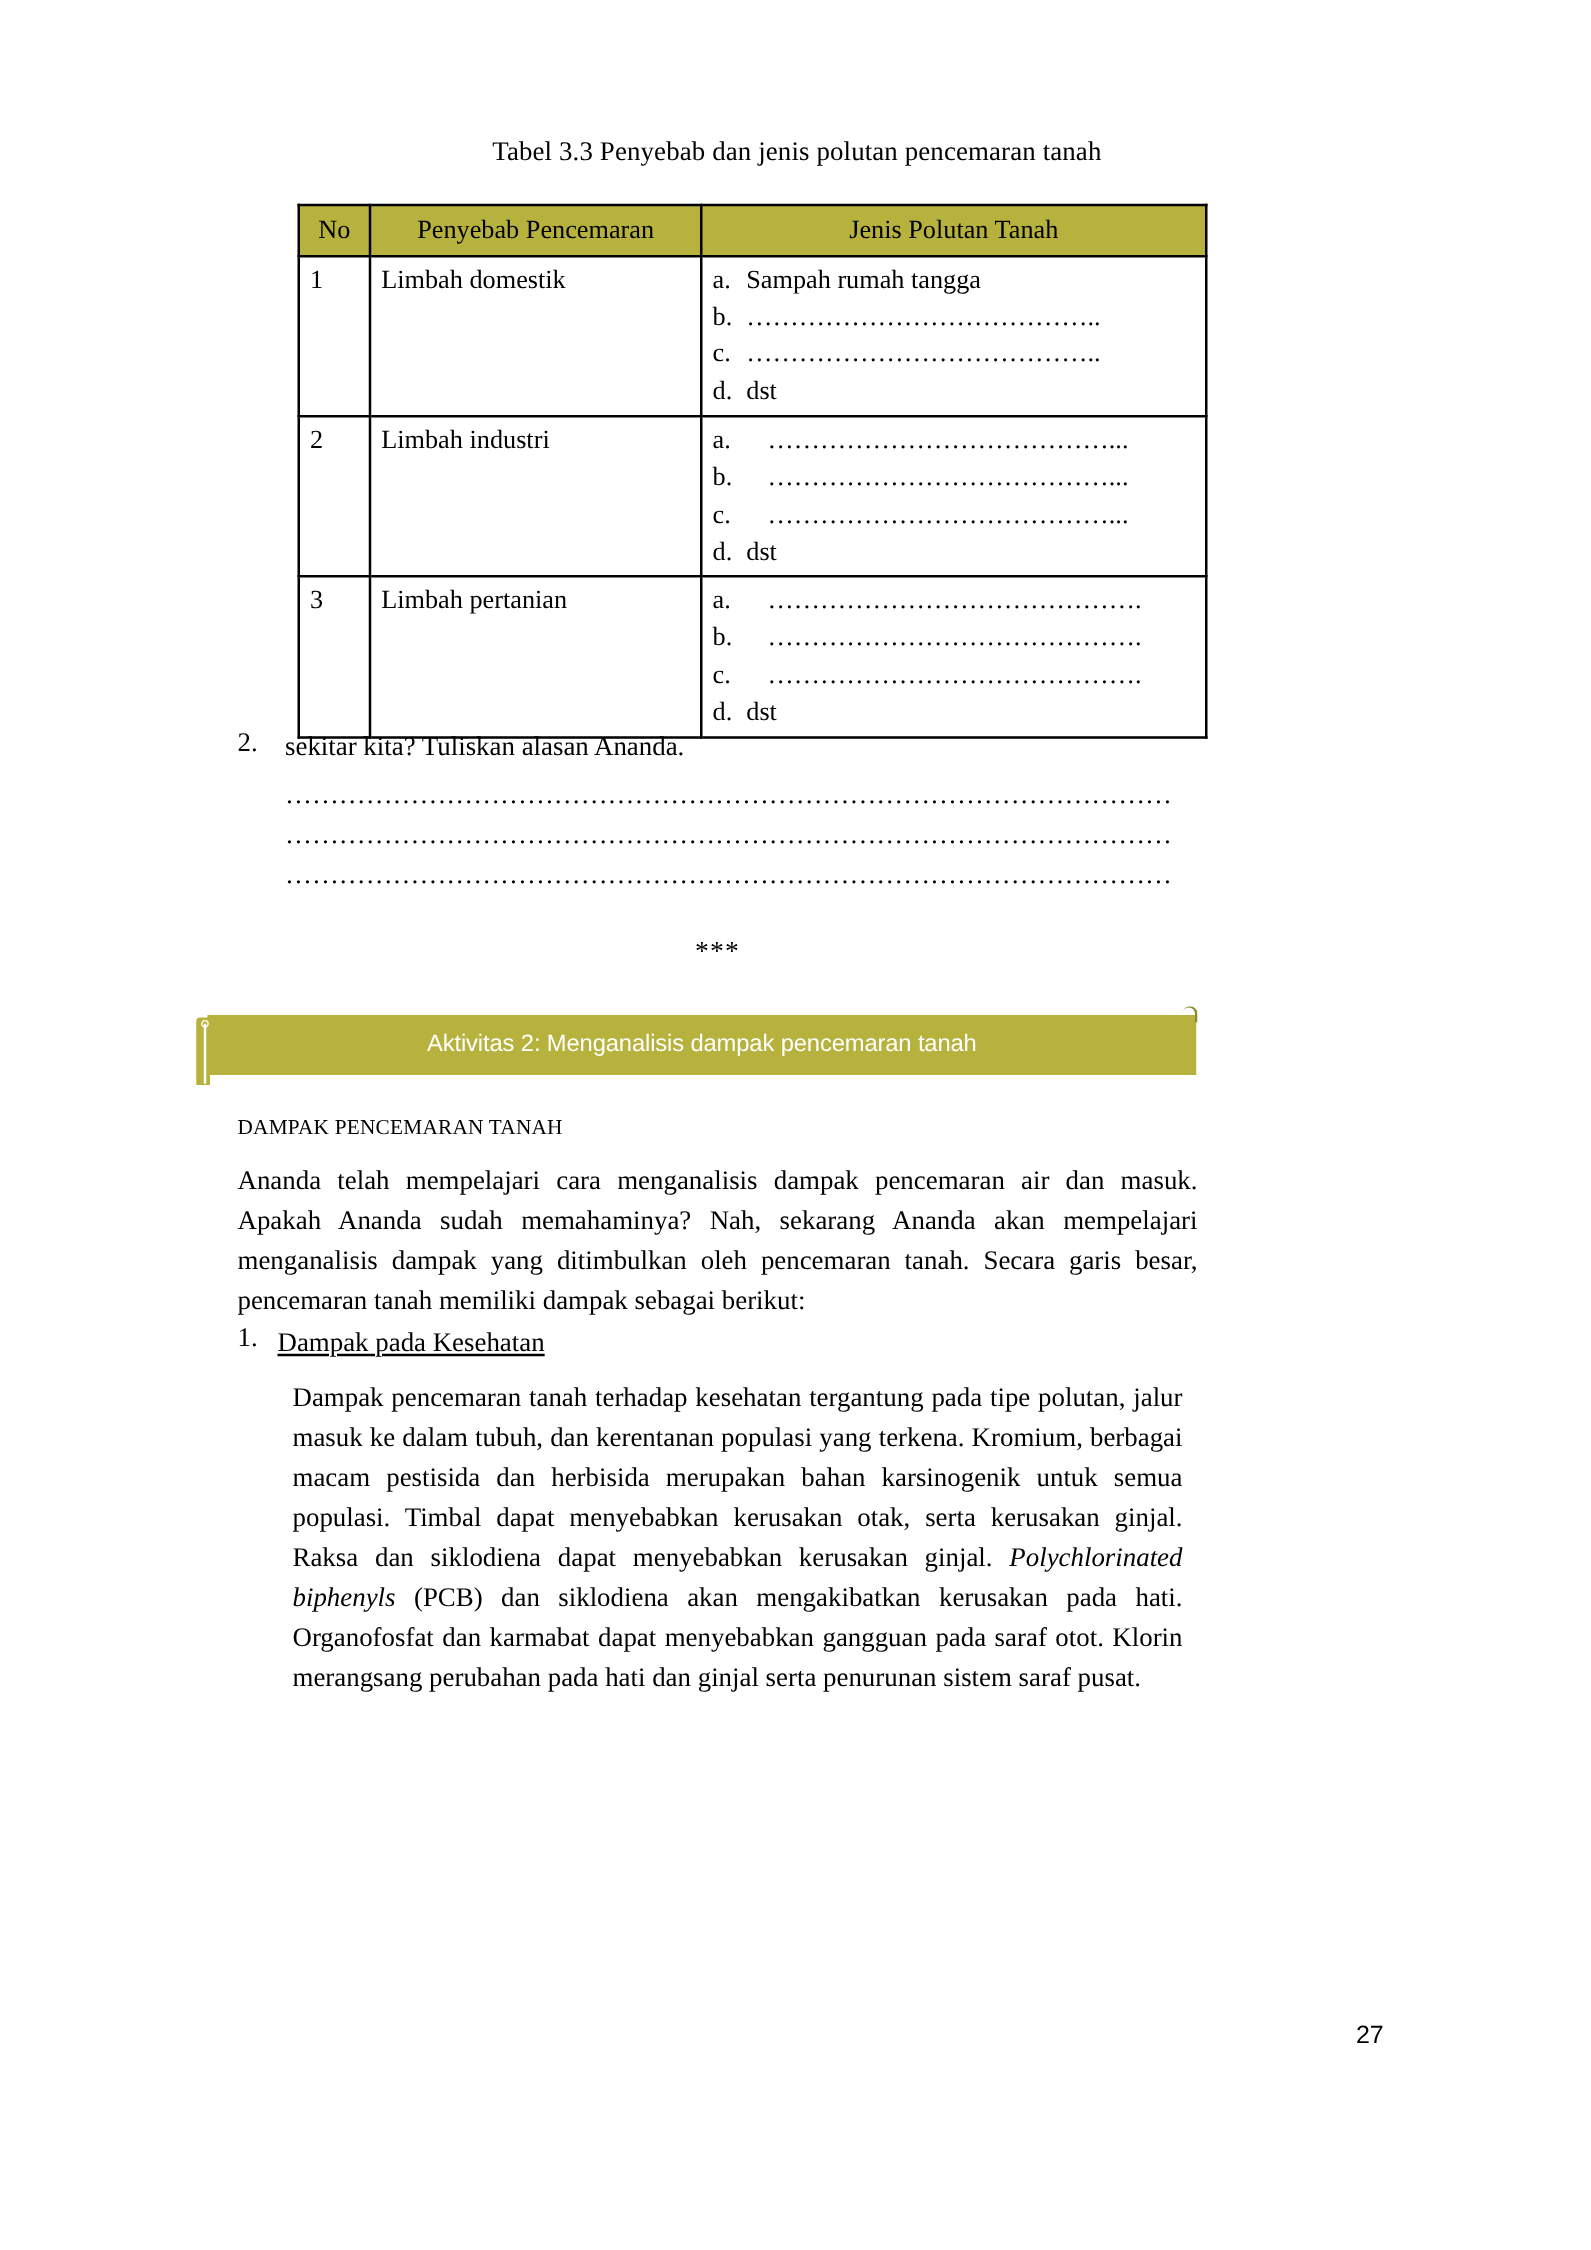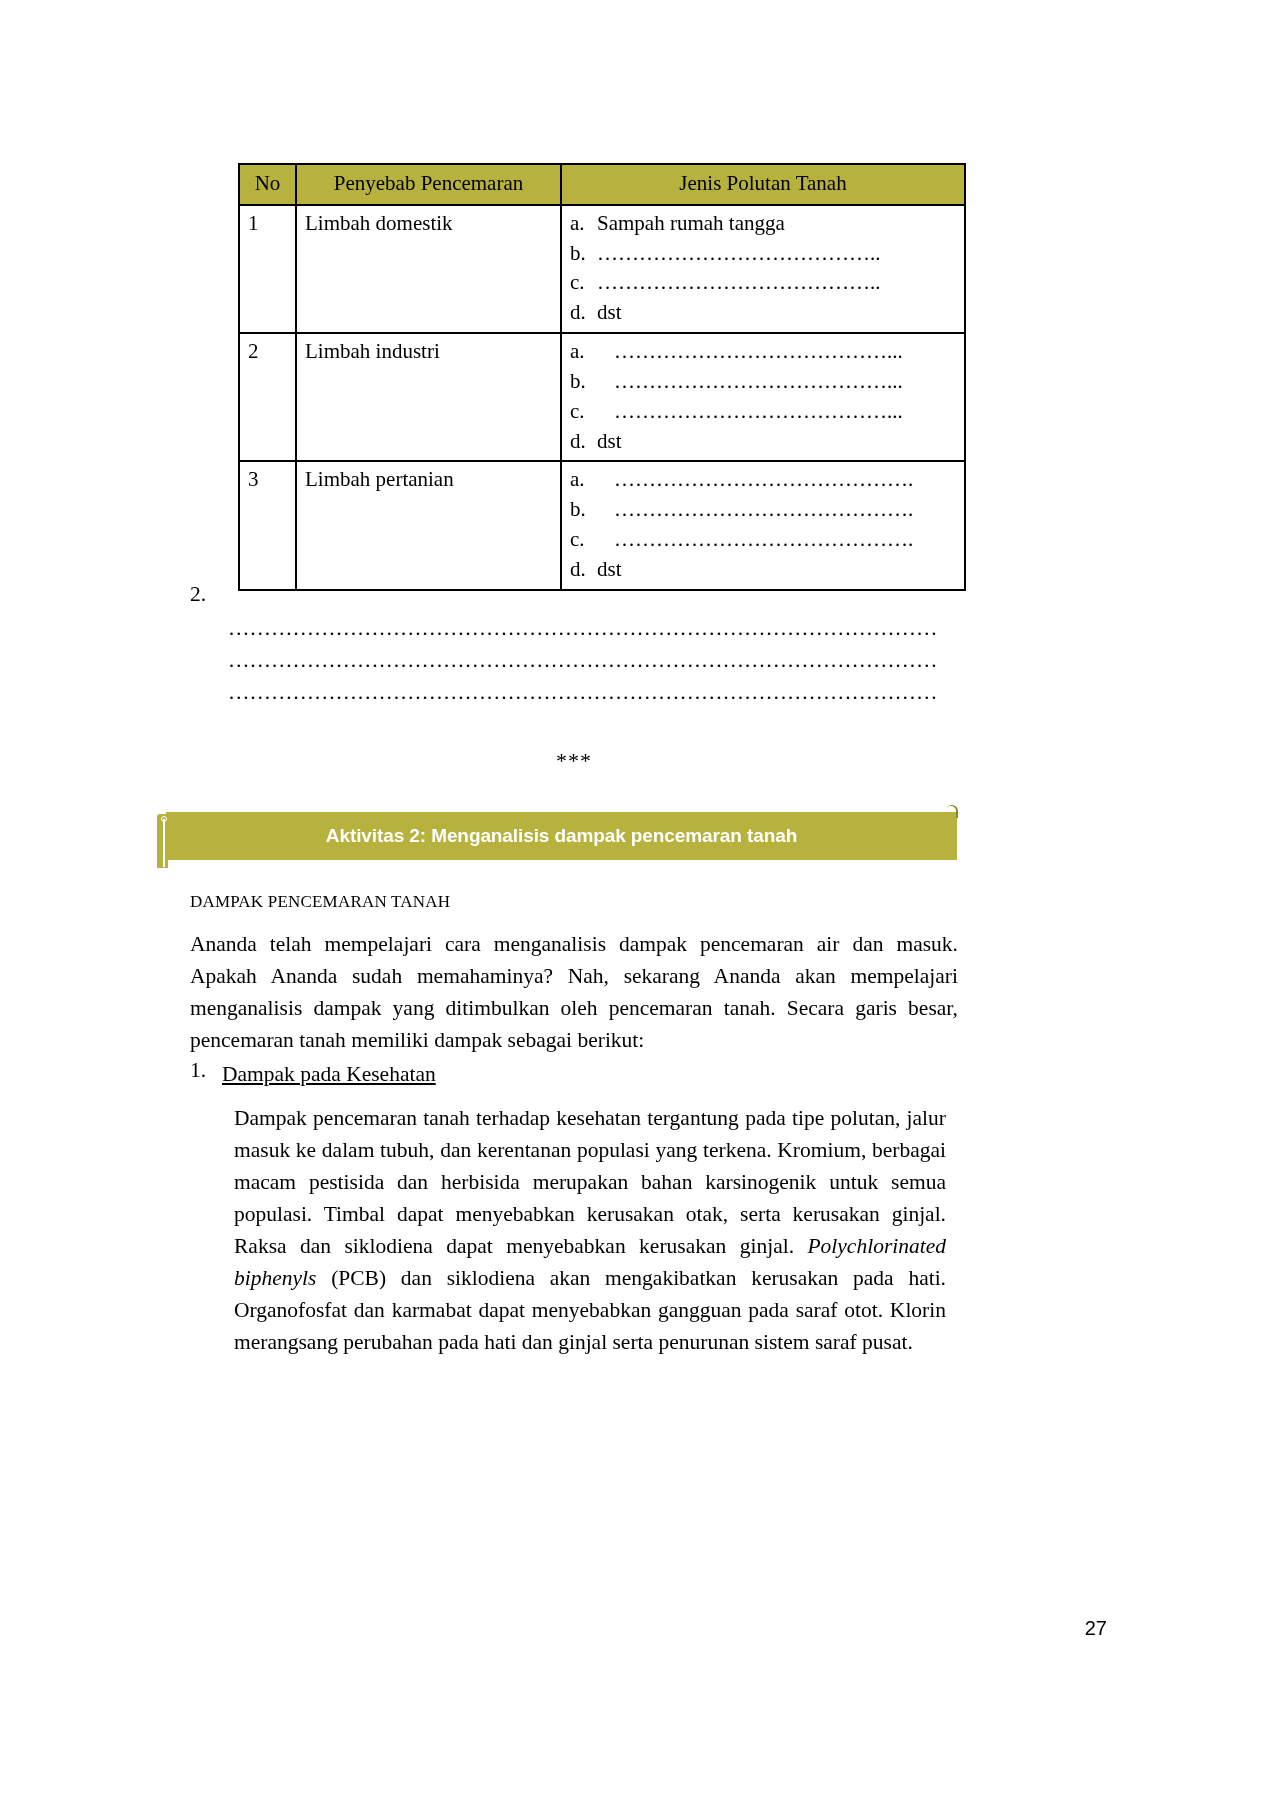--- a/index.html
+++ b/index.html
@@ -156,21 +156,21 @@
   }
   .banner-label {
     position: absolute;
     left: 0; right: 0;
     top: 0;
     height: 48px;
     line-height: 48px;
     text-align: center;
     color: #ffffff;
     font-family: "Liberation Sans", sans-serif;
-    font-weight: bold;
+    font-weight: normal;
     font-size: 19px;
     letter-spacing: -0.1px;
   }
   
   .banner-spine {
     position: absolute;
     left: 0;
     top: 2px;
     width: 11px;
     height: 54px;
@@ -261,20 +261,21 @@
     bottom: 160px;
     font-size: 20px;
     font-family: "Liberation Sans", sans-serif;
   }
 </style>
 </head>
 <body>
 
 <div class="page">
 
+  <div class="table-caption">Tabel 3.3 Penyebab dan jenis polutan pencemaran tanah</div>
 
   <table class="data-table">
     <colgroup>
       <col class="col-no">
       <col class="col-cause">
       <col class="col-poll">
     </colgroup>
     <thead>
       <tr>
         <th>No</th>
@@ -370,20 +371,21 @@
           </ul>
         </td>
       </tr>
     </tbody>
   </table>
 
   <div class="question-block">
     <div class="q-row">
       <div class="q-num">2.</div>
       <div class="q-text">
+        <div>sekitar kita? Tuliskan alasan Ananda.</div>
       </div>
     </div>
     <div class="answer-lines">
       <div class="dotline">………………………………………………………………………………………</div>
       <div class="dotline">………………………………………………………………………………………</div>
       <div class="dotline">………………………………………………………………………………………</div>
     </div>
   </div>
 
   <div class="stars">***</div>

